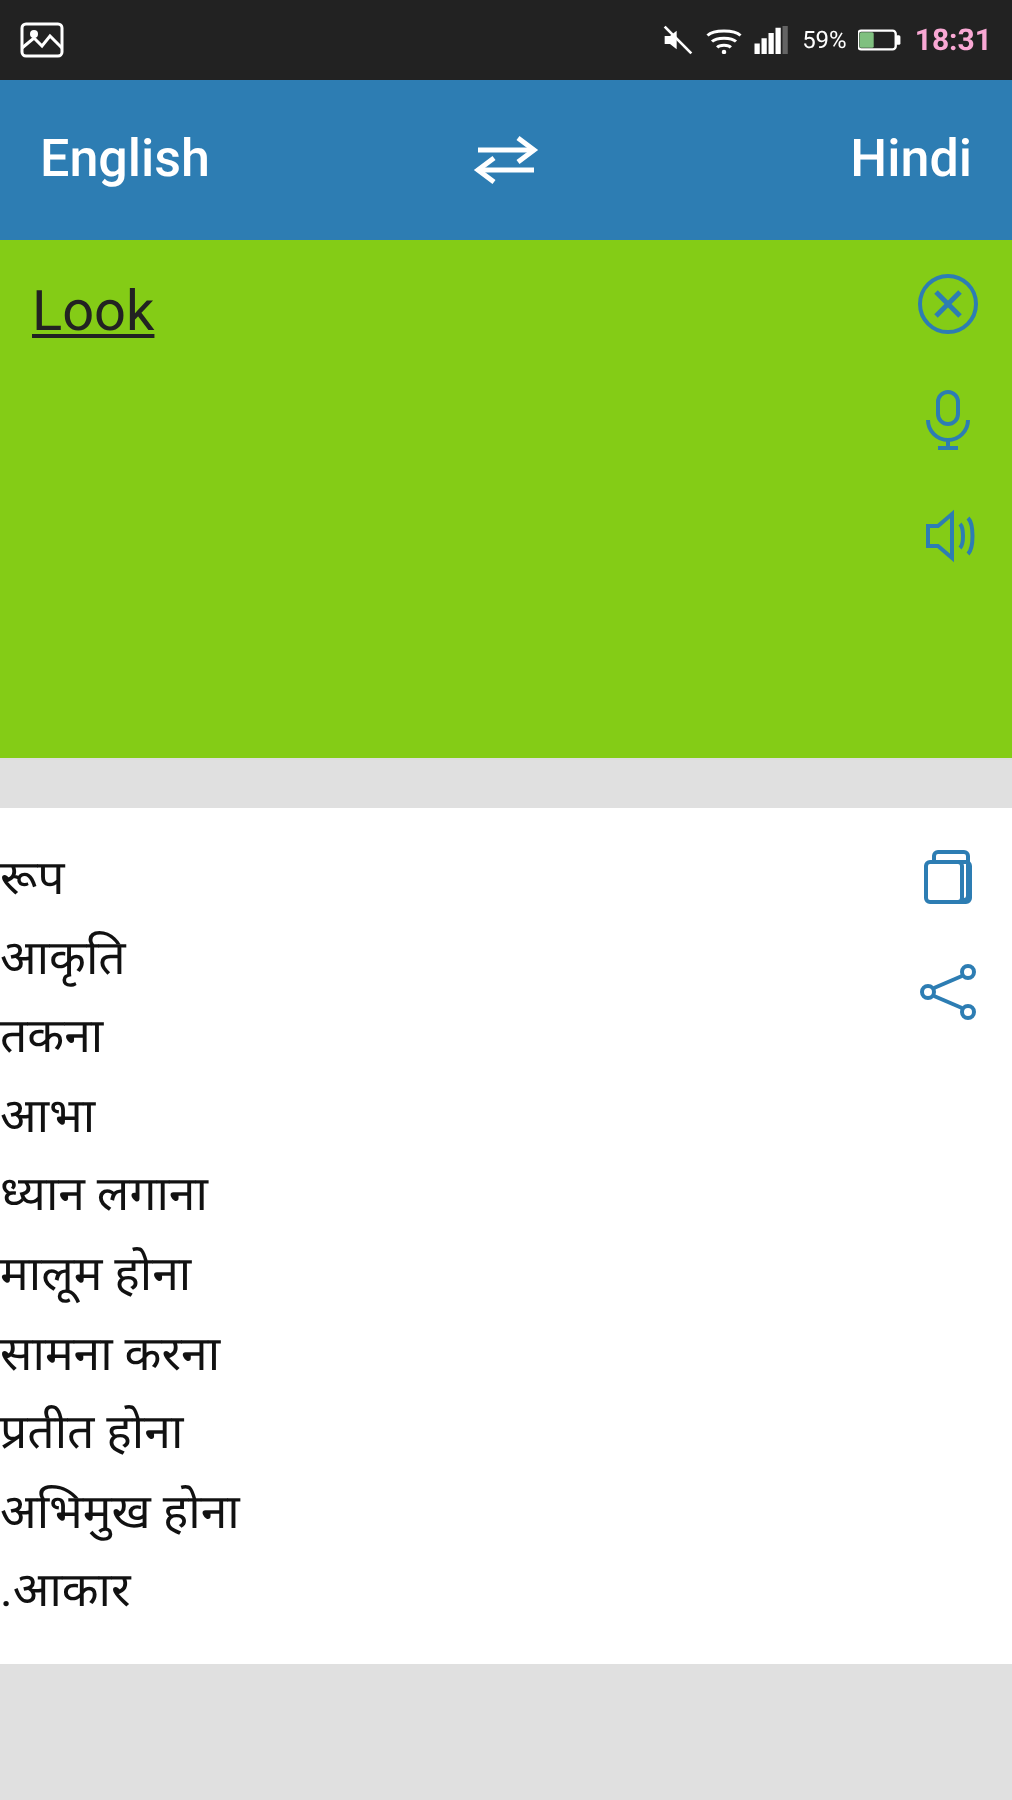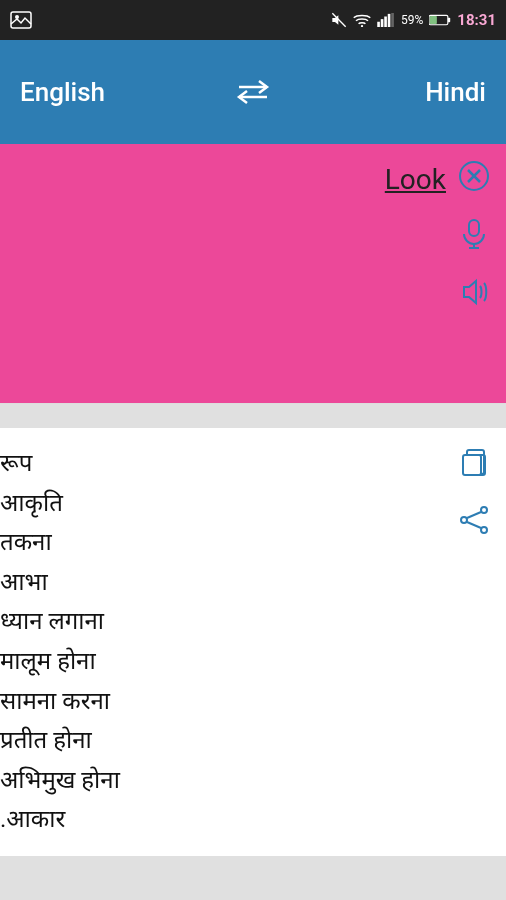--- a/index.html
+++ b/index.html
@@ -34,21 +34,21 @@
     .status-bar-right {
       display: flex;
       align-items: center;
       gap: 6px;
       font-size: 12px;
     }
 
     
     .toolbar {
       width: 100%;
-      height: 104px;
+      height: 80px;
       background: #2d7db3;
       display: flex;
       align-items: center;
       justify-content: space-between;
       padding: 0 20px;
     }
 
     .toolbar-lang {
       color: #fff;
       font-size: 26px;
@@ -64,27 +64,26 @@
       color: #fff;
       font-size: 28px;
       cursor: pointer;
       display: flex;
       align-items: center;
       justify-content: center;
     }
 
     
     .input-section {
-      background: #ec4899;
+      background: #84cc16;
       width: 100%;
       min-height: 260px;
       position: relative;
       border-bottom: 1px solid #ddd;
       padding: 16px 60px 16px 16px;
-      text-align: right;
     }
 
     .input-text {
       font-size: 28px;
       color: #222;
       text-decoration: underline;
       line-height: 1.4;
     }
 
     .input-actions {

